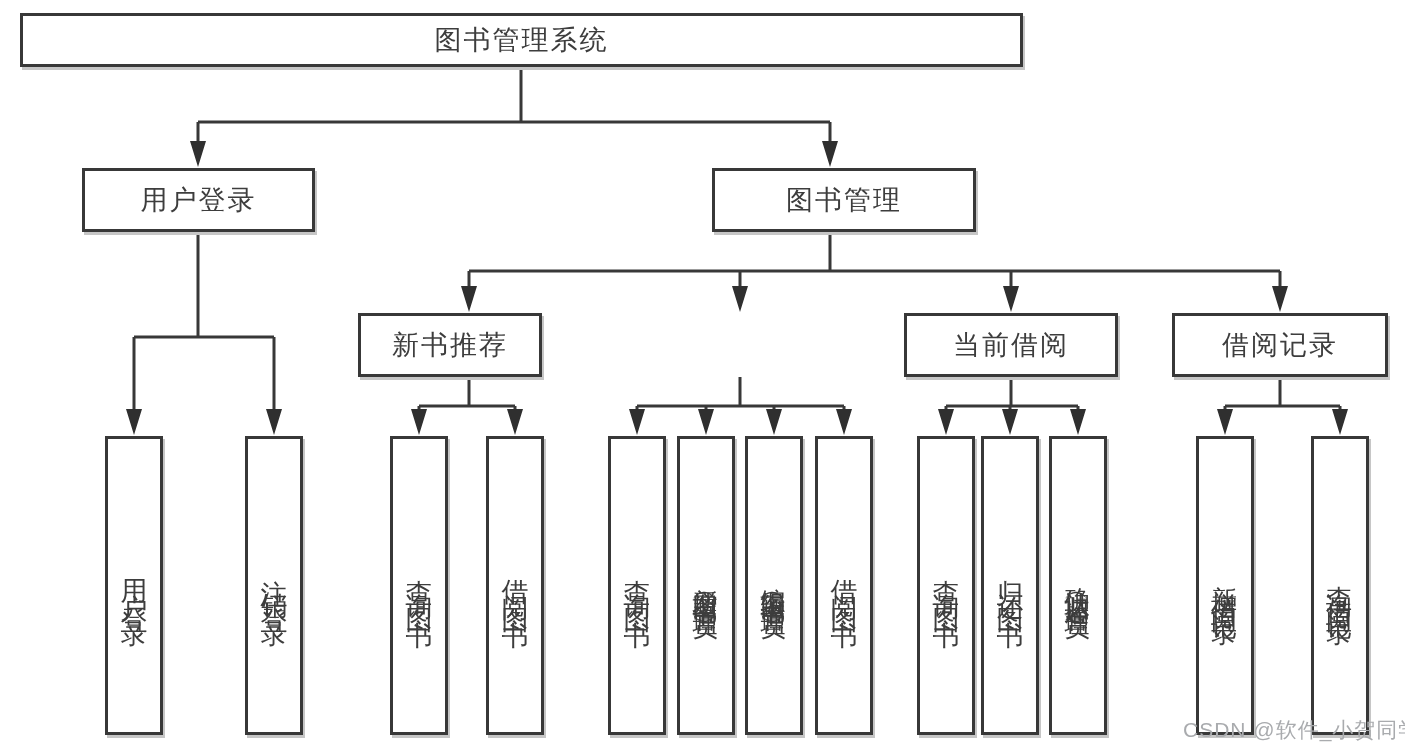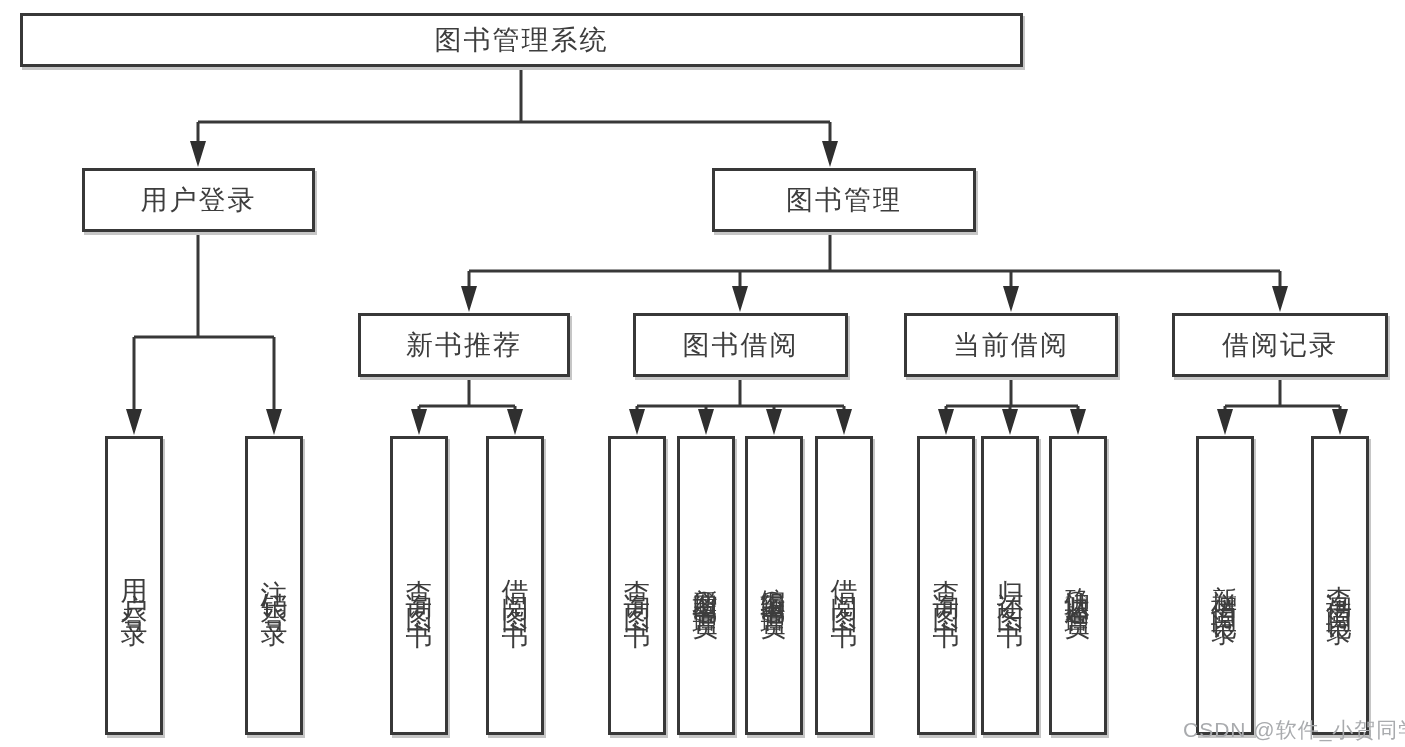--- a/index.html
+++ b/index.html
@@ -88,25 +88,22 @@
     <span class="hlabel">图书管理系统</span>
   </div>
 
   <div class="node" style="left:82px; top:168px; width:233px; height:64px;">
     <span class="hlabel">用户登录</span>
   </div>
   <div class="node" style="left:712px; top:168px; width:264px; height:64px;">
     <span class="hlabel">图书管理</span>
   </div>
 
-  <div class="node" style="left:358px; top:313px; width:212px; height:64px;">
+  <div class="node" style="left:358px; top:313px; width:184px; height:64px;">
     <span class="hlabel">新书推荐</span>
-  </div>
-  <div class="node" style="left:633px; top:313px; width:215px; height:64px;">
-    <span class="hlabel">图书借阅</span>
   </div>
   <div class="node" style="left:904px; top:313px; width:214px; height:64px;">
     <span class="hlabel">当前借阅</span>
   </div>
   <div class="node" style="left:1172px; top:313px; width:216px; height:64px;">
     <span class="hlabel">借阅记录</span>
   </div>
 
   <div class="node" style="left:105px; top:436px; width:58px; height:299px;">
     <span class="vlabel">用户登录</span>

